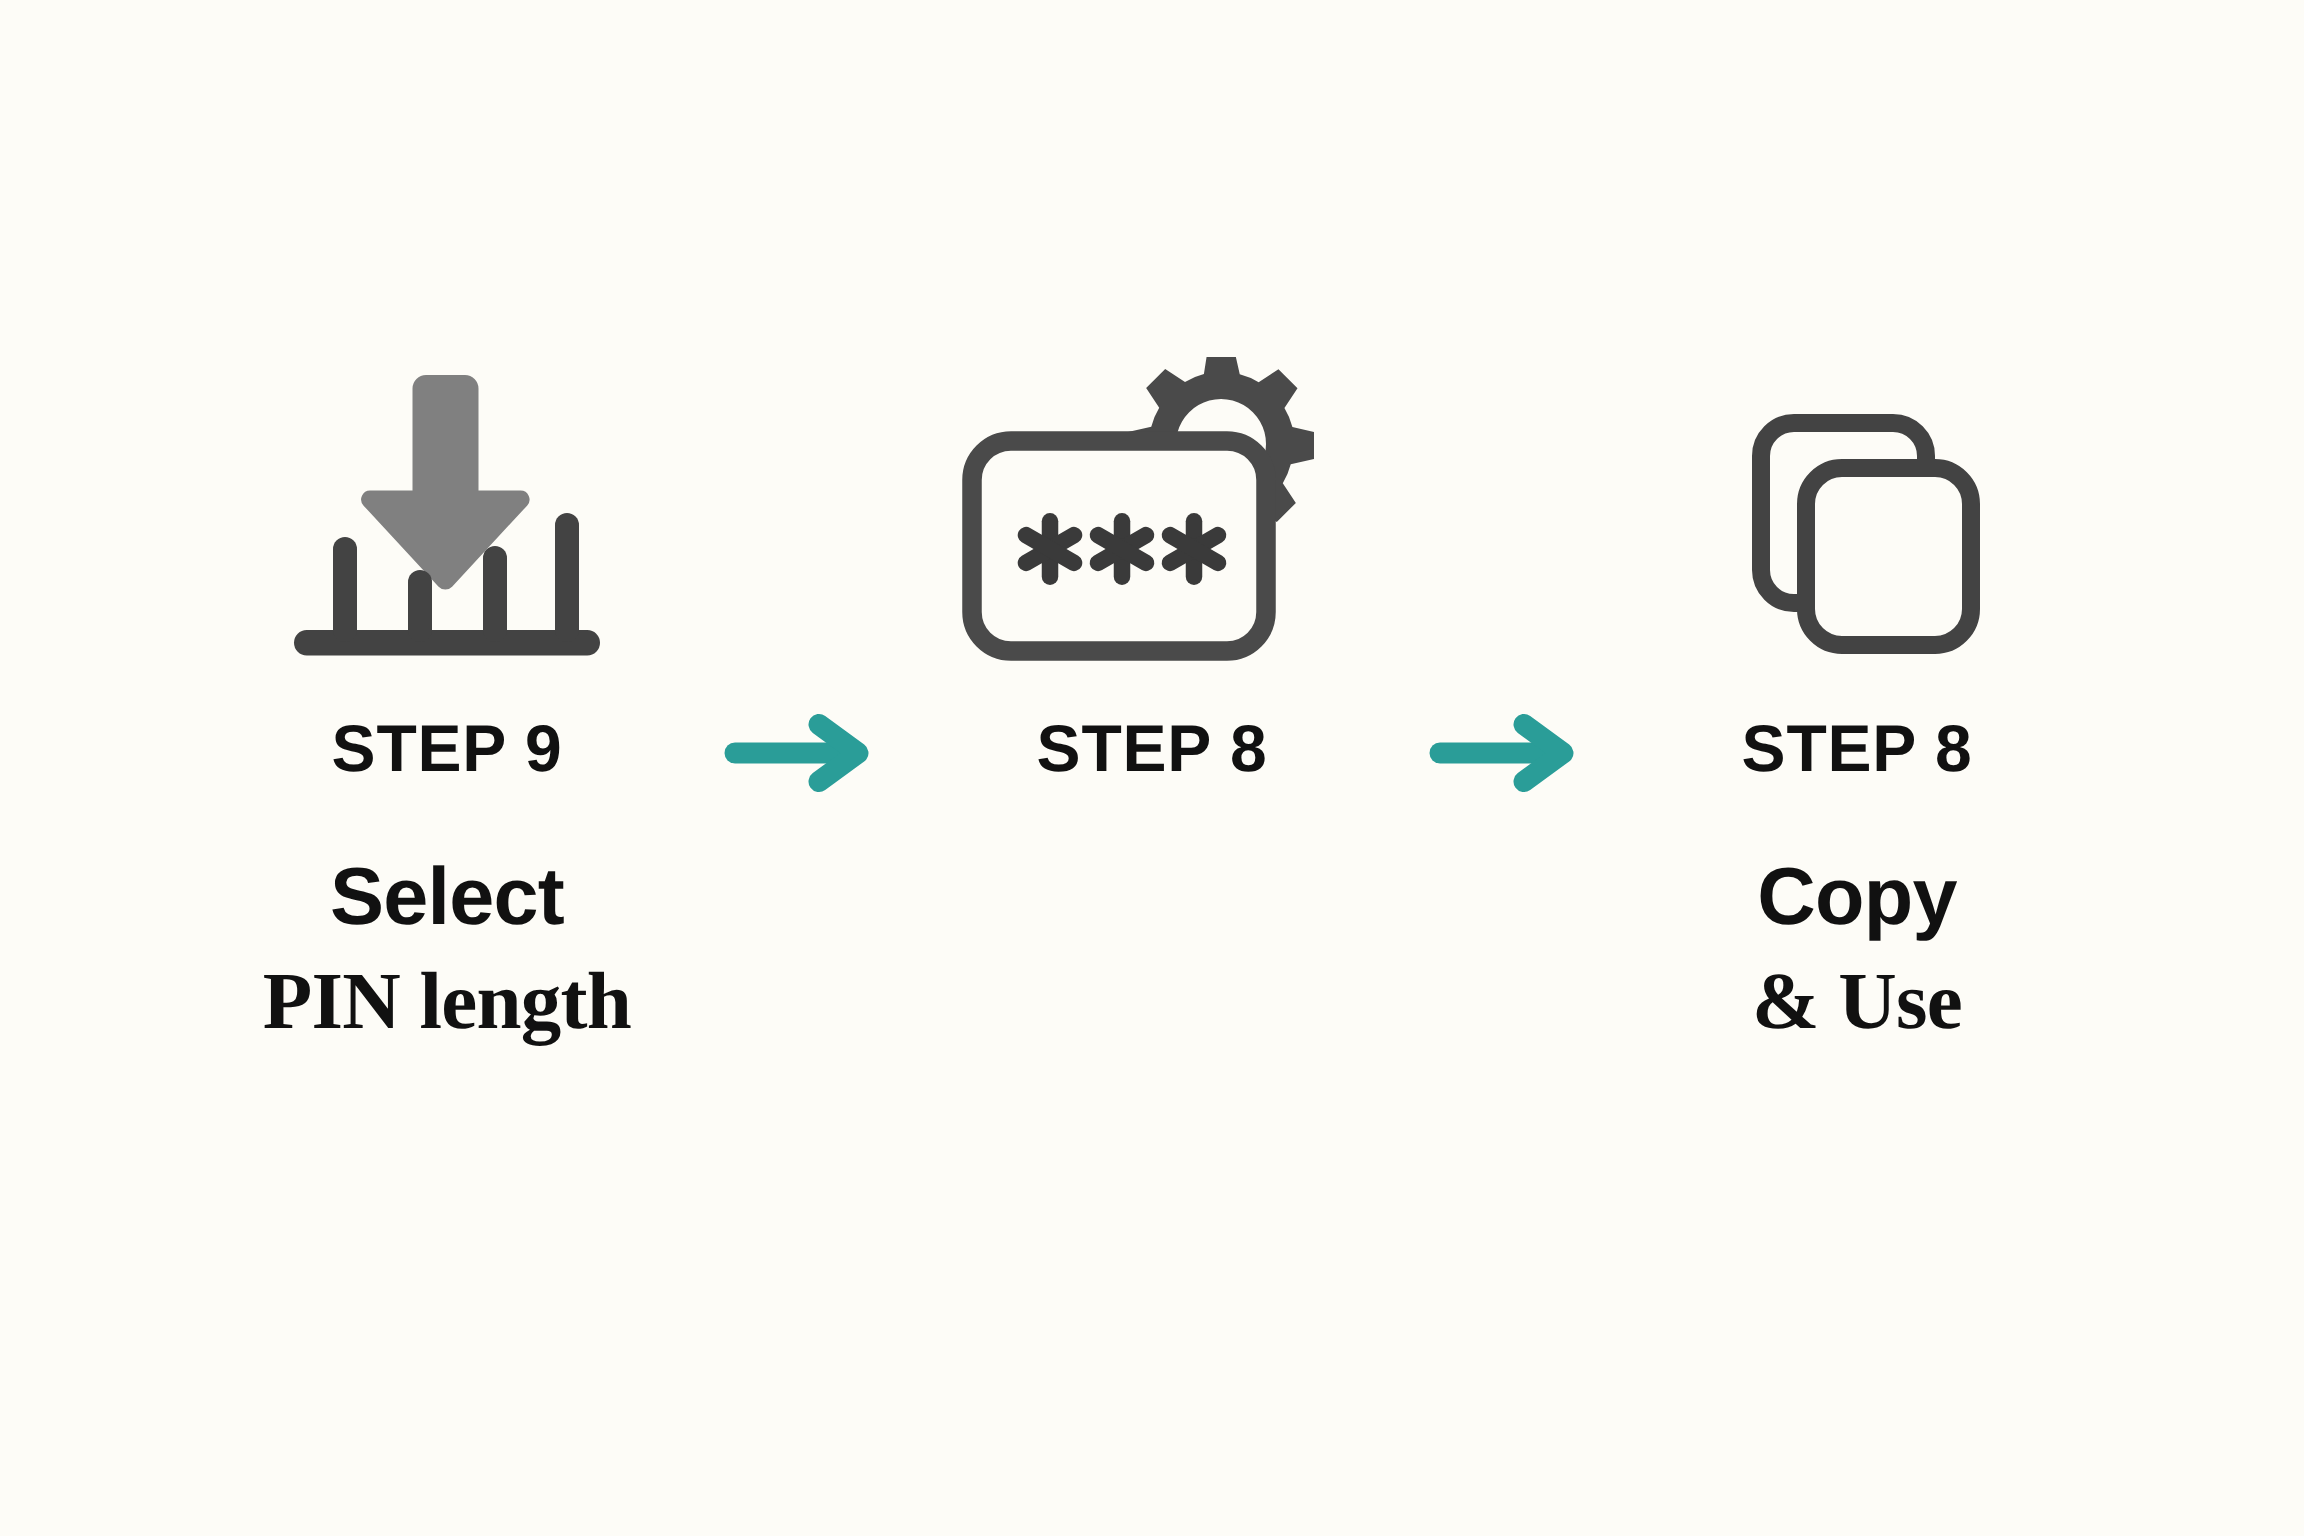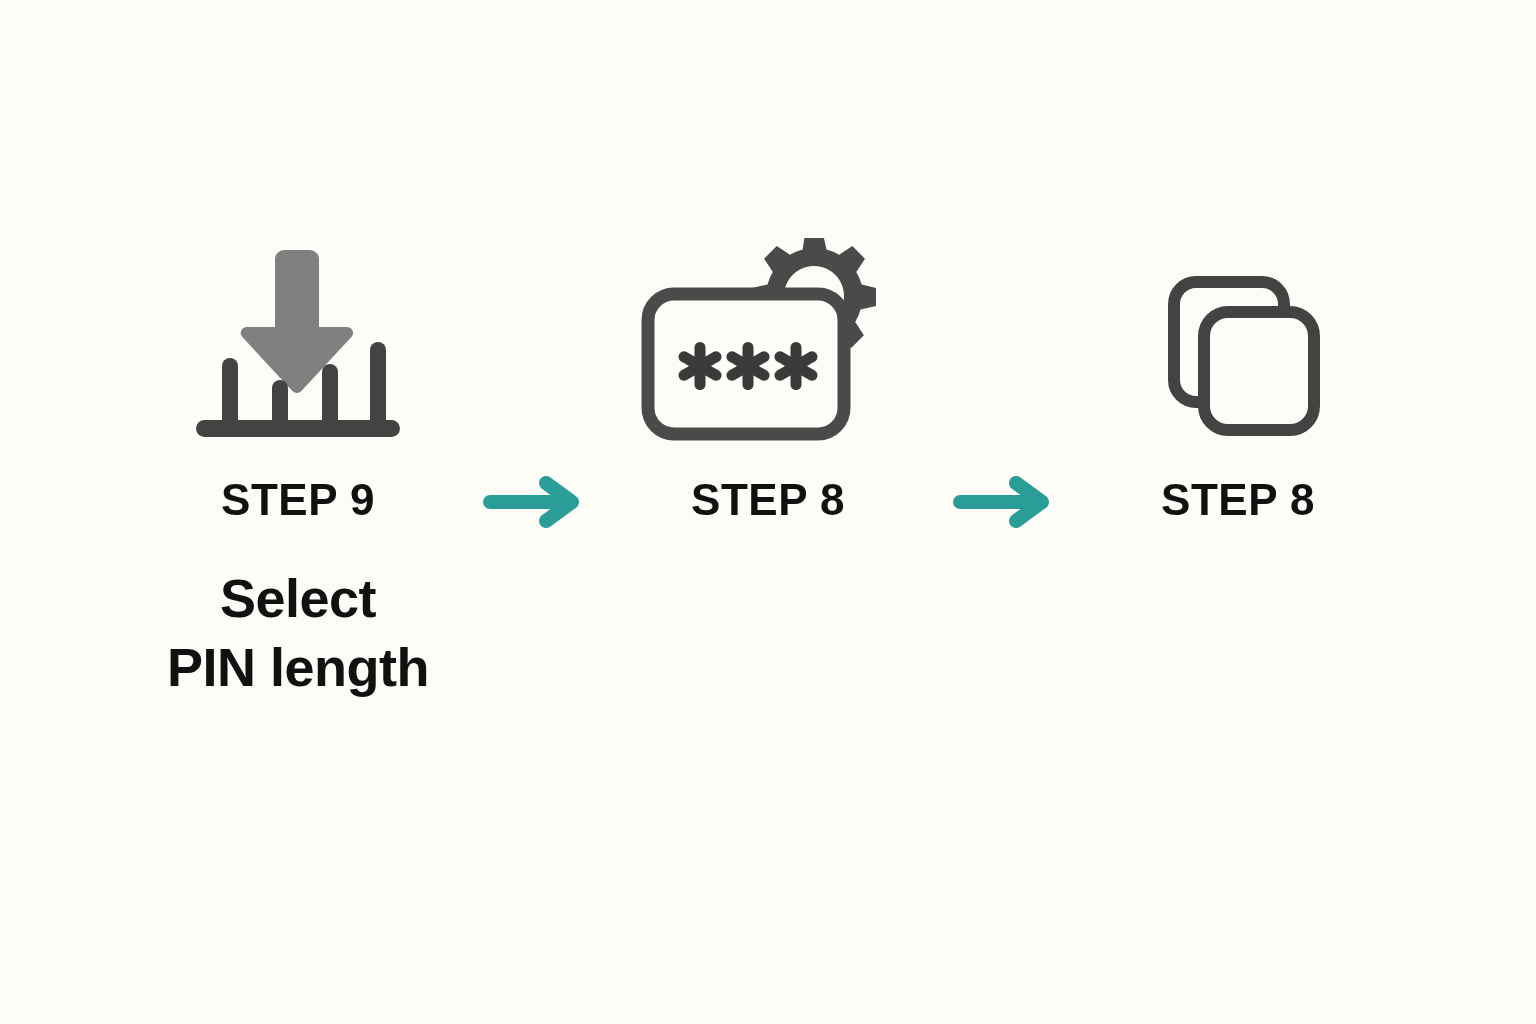--- a/index.html
+++ b/index.html
@@ -62,21 +62,21 @@
 
   .step-title {
     margin-top: 42px;
     font-size: 54px;
     font-weight: 700;
     color: #111111;
     line-height: 1.28;
     text-align: center;
     letter-spacing: -0.5px;
   }
-  .step-title .l2 { display: block; }
+  .step-title .l2 { display: block; font-family: Liberation Serif, serif; }
 
   
   .connector {
     width: 140px;
     display: flex;
     flex-direction: column;
     align-items: center;
     flex: 0 0 auto;
   }
   .connector .spacer { height: 220px; }
@@ -184,16 +184,20 @@
         <svg width="200" height="210" viewBox="0 0 200 210">
 
           <path d="M62 44 h62 a22 22 0 0 1 22 22 v14
                    M36 80 v62 a22 22 0 0 0 22 22 h14
                    M36 80 v-14 a22 22 0 0 1 22 -22 h4" fill="none" stroke="#434343" stroke-width="12" stroke-linecap="round" stroke-linejoin="round"></path>
 
           <rect x="66" y="74" width="110" height="118" rx="24" ry="24" fill="#FDFCF7" stroke="#434343" stroke-width="12"></rect>
         </svg>
       </div>
       <div class="step-kicker">STEP 8</div>
+      <div class="step-title">
+        <span class="l1">Copy</span>
+        <span class="l2">&amp; Use</span>
+      </div>
     </div>
 
   </div>
 </div>
 
 </body></html>

